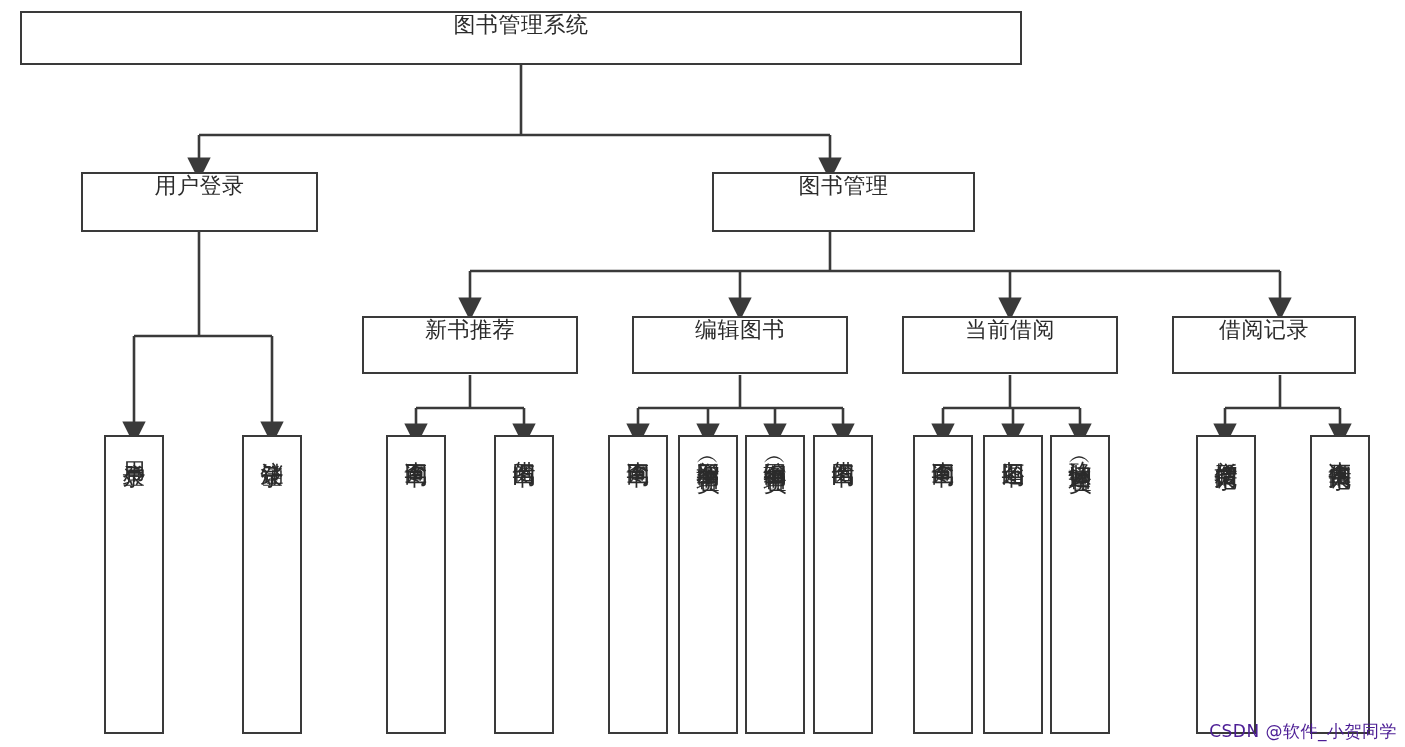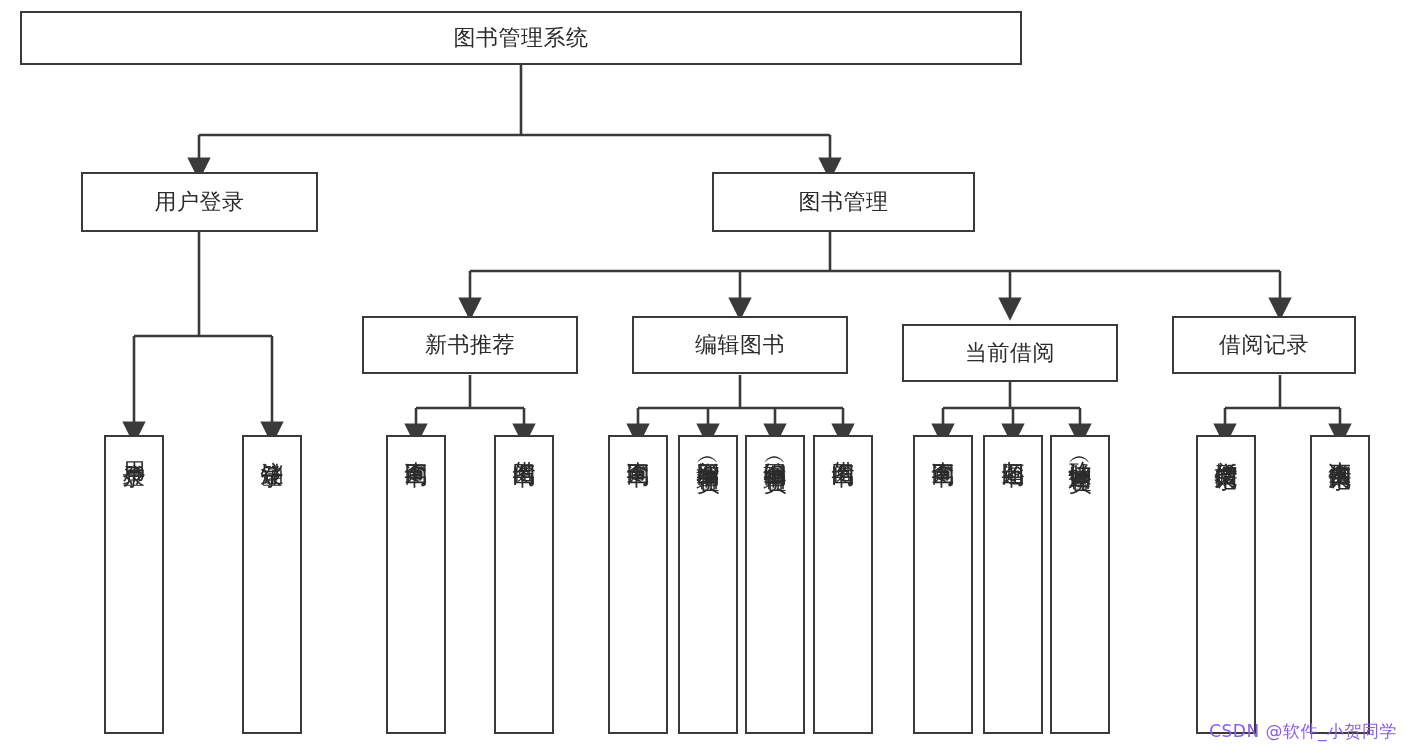--- a/index.html
+++ b/index.html
@@ -24,21 +24,20 @@
     width: 1405px;
     height: 747px;
     pointer-events: none;
   }
   .node {
     position: absolute;
     box-sizing: border-box;
     background: #ffffff;
     border: 2.5px solid #3a3a3a;
     display: flex;
-    align-items: center;
     justify-content: center;
     color: #2b2b2b;
   }
   .node .label {
     display: block;
     text-align: center;
     line-height: 1.06;
     letter-spacing: 0.5px;
   }
   .node.horiz .label {
@@ -55,21 +54,21 @@
     font-size: 23px;
     line-height: 1.0;
     letter-spacing: 1.5px;
     max-height: 100%;
   }
   #watermark {
     position: absolute;
     right: 8px;
     bottom: 4px;
     font-size: 17px;
-    color: #8b5cf6;
+    color: #4c1d95;
     white-space: nowrap;
     letter-spacing: 0.5px;
   }
 </style>
 </head>
 <body>
 
 <div id="canvas">
 
   <svg id="wires" viewBox="0 0 1405 747" xmlns="http://www.w3.org/2000/svg">
@@ -133,21 +132,21 @@
   <div class="node horiz" style="left:712px; top:172px; width:263px; height:60px;">
     <span class="label">图书管理</span>
   </div>
 
   <div class="node horiz" style="left:362px; top:316px; width:216px; height:58px;">
     <span class="label">新书推荐</span>
   </div>
   <div class="node horiz" style="left:632px; top:316px; width:216px; height:58px;">
     <span class="label">编辑图书</span>
   </div>
-  <div class="node horiz" style="left:902px; top:316px; width:216px; height:58px;margin-top:8px;">
+  <div class="node horiz" style="left:902px; top:316px; width:216px; height:58px;">
     <span class="label">当前借阅</span>
   </div>
   <div class="node horiz" style="left:1172px; top:316px; width:184px; height:58px;">
     <span class="label">借阅记录</span>
   </div>
 
   <div class="node vert" style="left:104px; top:435px; width:60px; height:299px;">
     <span class="label">用户登录</span>
   </div>
   <div class="node vert" style="left:242px; top:435px; width:60px; height:299px;">

